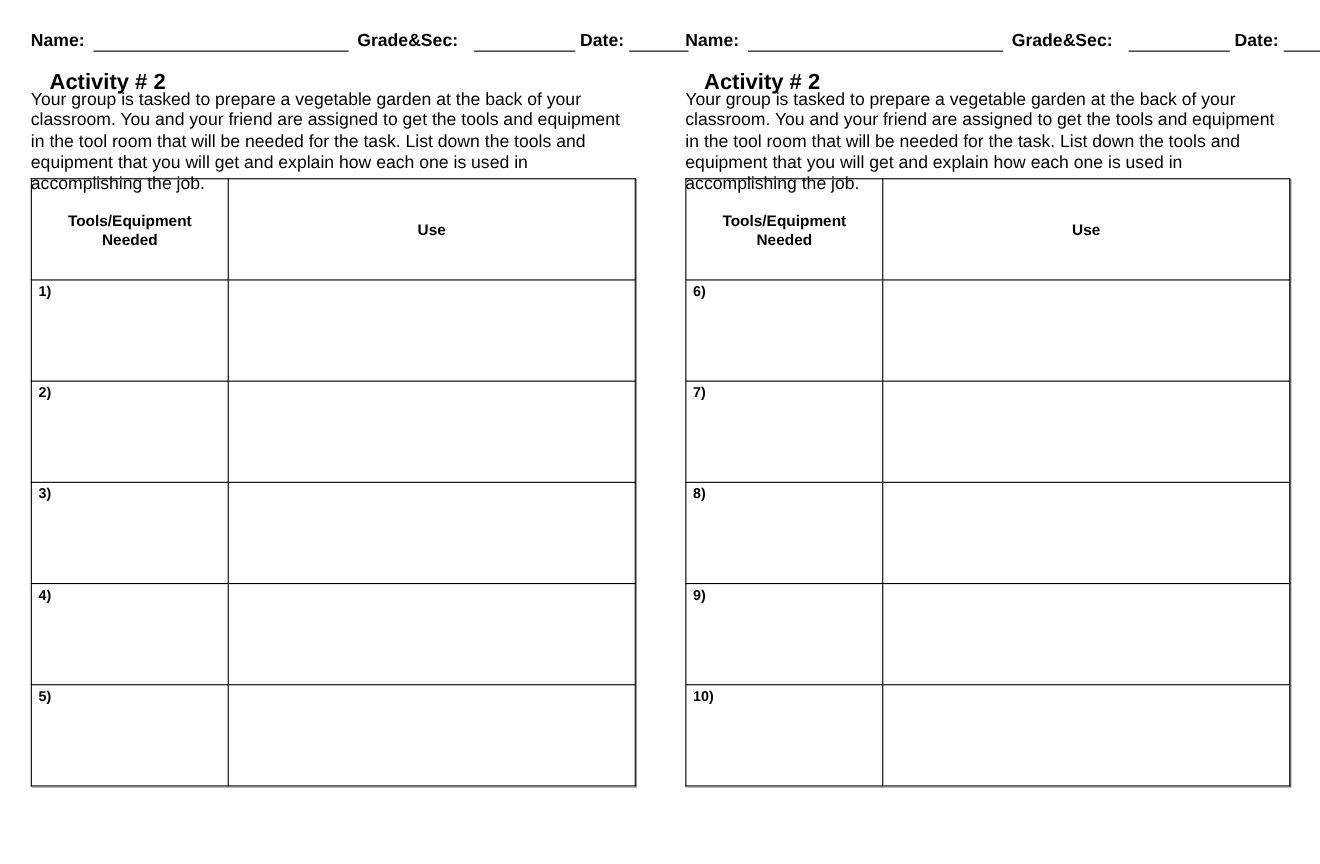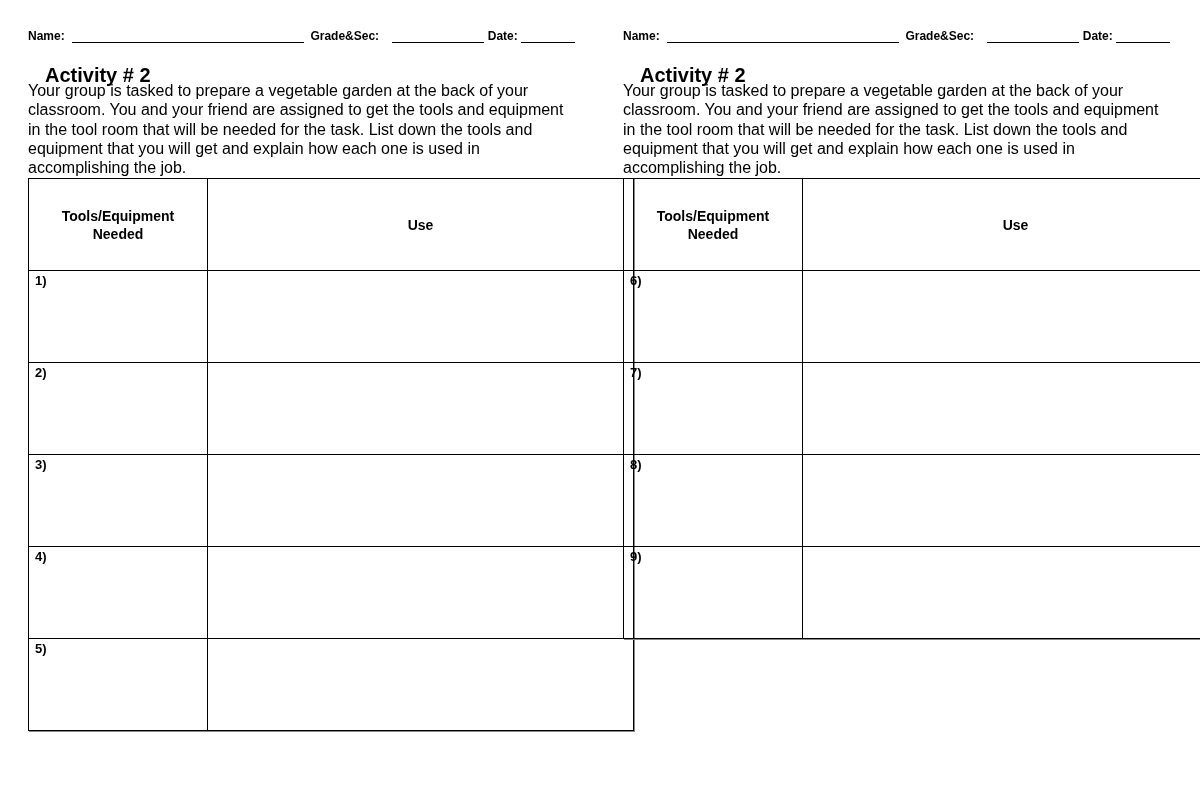--- a/index.html
+++ b/index.html
@@ -2,27 +2,27 @@
 <html><head>
   <meta charset="utf-8">
   <style>
     html, body { margin: 0; padding: 0; background: #ffffff; }
     body { width: 1200px; height: 785px; position: relative; overflow: hidden;
            font-family: "Liberation Sans", sans-serif; color: #000; }
     .sheet { position: absolute; top: 0; width: 560px; height: 785px; }
     .sheet.left { left: 28px; }
     .sheet.right { left: 623px; }
     .header-line { position: absolute; top: 29px; left: 0; width: 552px; height: 16px;
-                   font-size: 12px; font-weight: bold; white-space: nowrap; }
+                   font-size: 16px; font-weight: bold; white-space: nowrap; }
     .header-line span { display: inline-block; vertical-align: bottom; }
     .blank { border-bottom: 1px solid #000; height: 13px; }
     .activity-title { position: absolute; top: 64px; left: 17px; font-size: 20px; font-weight: bold; }
     .instructions { position: absolute; top: 81px; left: 0; width: 552px;
                     font-size: 16px; line-height: 19.3px; }
-    table.worksheet { position: absolute; top: 178px; left: 0; width: 606px;
+    table.worksheet { position: absolute; top: 162px; left: 0; width: 550px;
                       border-collapse: collapse; table-layout: fixed; }
     table.worksheet td, table.worksheet th { border: 1px solid #000; padding: 0; }
     table.worksheet th { height: 91px; font-size: 14px; font-weight: bold; text-align: center; vertical-align: middle; line-height: 18px; }
     table.worksheet td { height: 91px; vertical-align: top; }
     col.c1 { width: 179px; }
     .num { display: block; font-size: 13px; font-weight: bold; padding: 2px 0 0 6px; }
     table.worksheet { box-shadow: 1px 1px 0 #888; }
   </style>
 </head>
 <body>
@@ -120,15 +120,21 @@
             <span class="num">8)</span>
           </td>
       <td></td>
     </tr>
     <tr>
       <td>
             <span class="num">9)</span>
           </td>
       <td></td>
     </tr>
+    <tr>
+      <td>
+            <span class="num">10)</span>
+          </td>
+      <td></td>
+    </tr>
   </tbody>
     </table>
 </div>
 
 </body></html>

